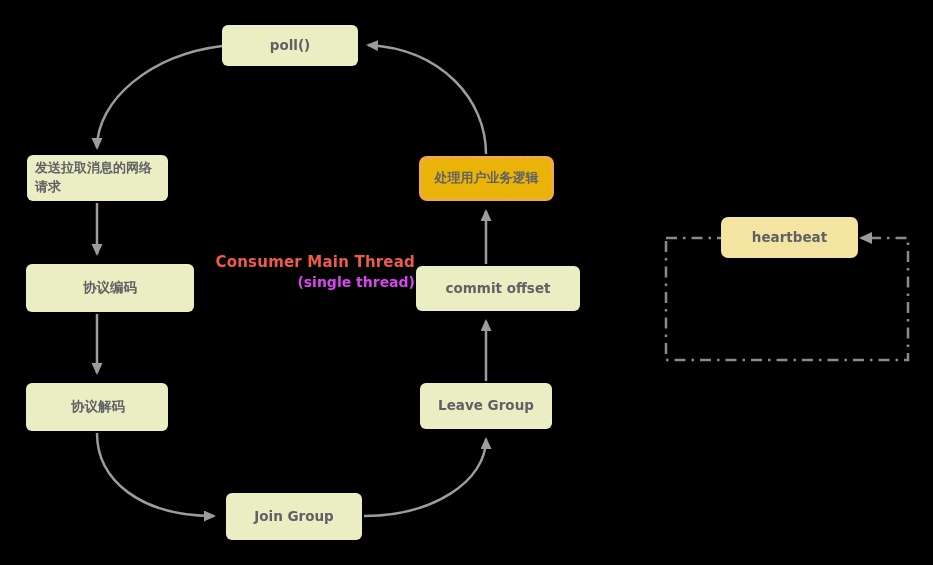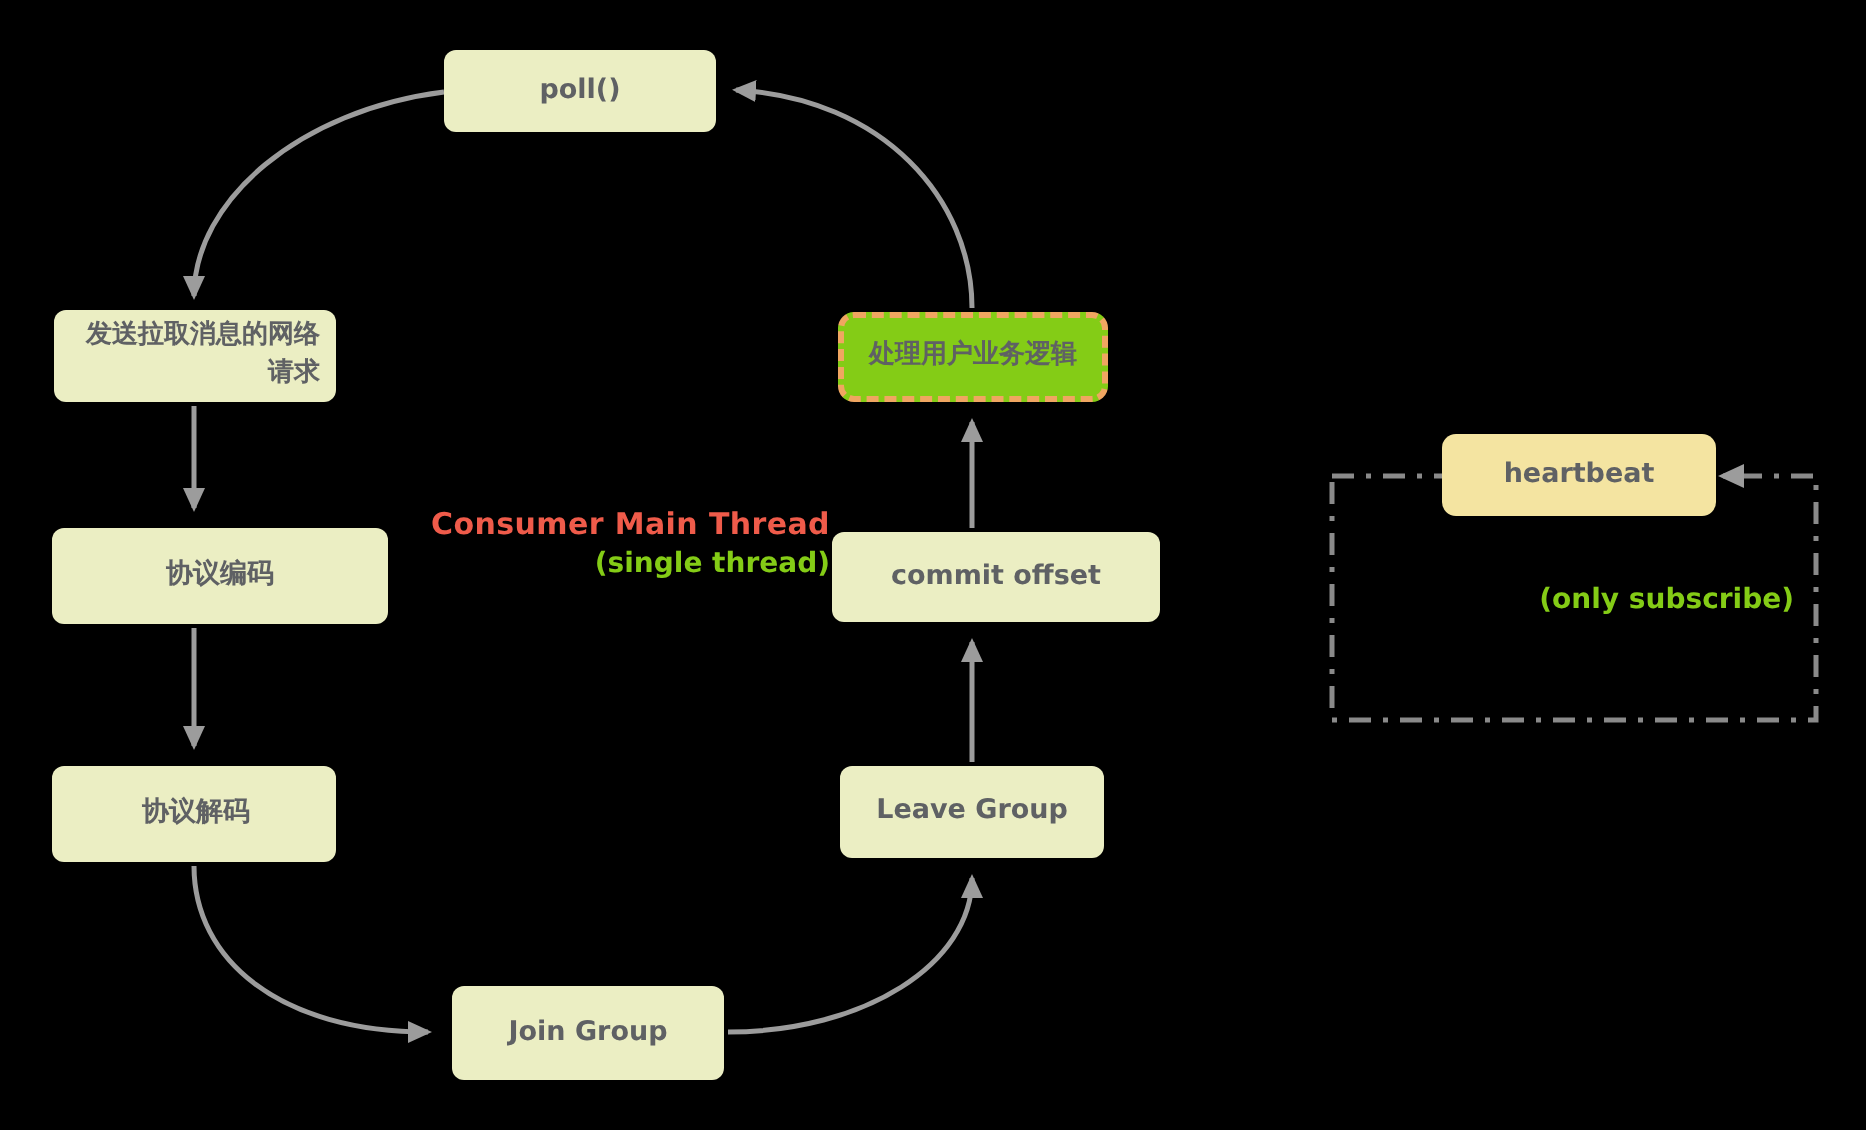--- a/index.html
+++ b/index.html
@@ -20,58 +20,58 @@
     left: 0;
     top: 0;
     width: 933px;
     height: 565px;
   }
   .node {
     position: absolute;
     display: flex;
     align-items: center;
     justify-content: center;
-    text-align: right;
+    text-align: left;
     box-sizing: border-box;
     background: #ebeec3;
     color: #5f6164;
     font-weight: 700;
     font-size: 13.5px;
     line-height: 1.45;
     border-radius: 6px;
     padding: 2px 8px;
   }
   #n-poll      { left: 222px; top:  25px; width: 136px; height: 41px; }
   #n-network   { left:  27px; top: 155px; width: 141px; height: 46px; font-size: 13px; }
   #n-encode    { left:  26px; top: 264px; width: 168px; height: 48px; }
   #n-decode    { left:  26px; top: 383px; width: 142px; height: 48px; padding-left: 10px; }
   #n-join      { left: 226px; top: 493px; width: 136px; height: 47px; }
   #n-leave     { left: 420px; top: 383px; width: 132px; height: 46px; }
   #n-commit    { left: 416px; top: 266px; width: 164px; height: 45px; }
   #n-process   {
     left: 419px; top: 156px; width: 135px; height: 45px;
-    background: #84cc16;
+    background: #eab308;
     border: 3px dashed #f0a661;
     border-radius: 8px;
     font-size: 13px;
   }
   #n-heartbeat { left: 721px; top: 217px; width: 137px; height: 41px; background: #f4e4a1; border-radius: 7px; }
 
   .thread-label {
     position: absolute;
     text-align: right;
     font-weight: 700;
   }
   .thread-label .title {
     color: #ef5b4a;
     font-size: 15px;
     letter-spacing: 0.2px;
   }
   .thread-label .sub {
-    color: #84cc16;
+    color: #d946ef;
     font-size: 14px;
     margin-top: 3px;
   }
   #lbl-consumer  { left: 185px; top: 253px; width: 230px; }
   #lbl-heartbeat { left: 677px; top: 289px; width: 220px; }
 </style>
 </head>
 <body>
 
 <div class="canvas">
@@ -113,16 +113,15 @@
   <div class="node" id="n-process">处理用户业务逻辑</div>
 
   <div class="node" id="n-heartbeat">heartbeat</div>
 
   <div class="thread-label" id="lbl-consumer">
     <div class="title">Consumer Main Thread</div>
     <div class="sub">(single thread)</div>
   </div>
 
   <div class="thread-label" id="lbl-heartbeat">
-    <div class="sub">(only subscribe)</div>
   </div>
 
 </div>
 
 </body></html>

